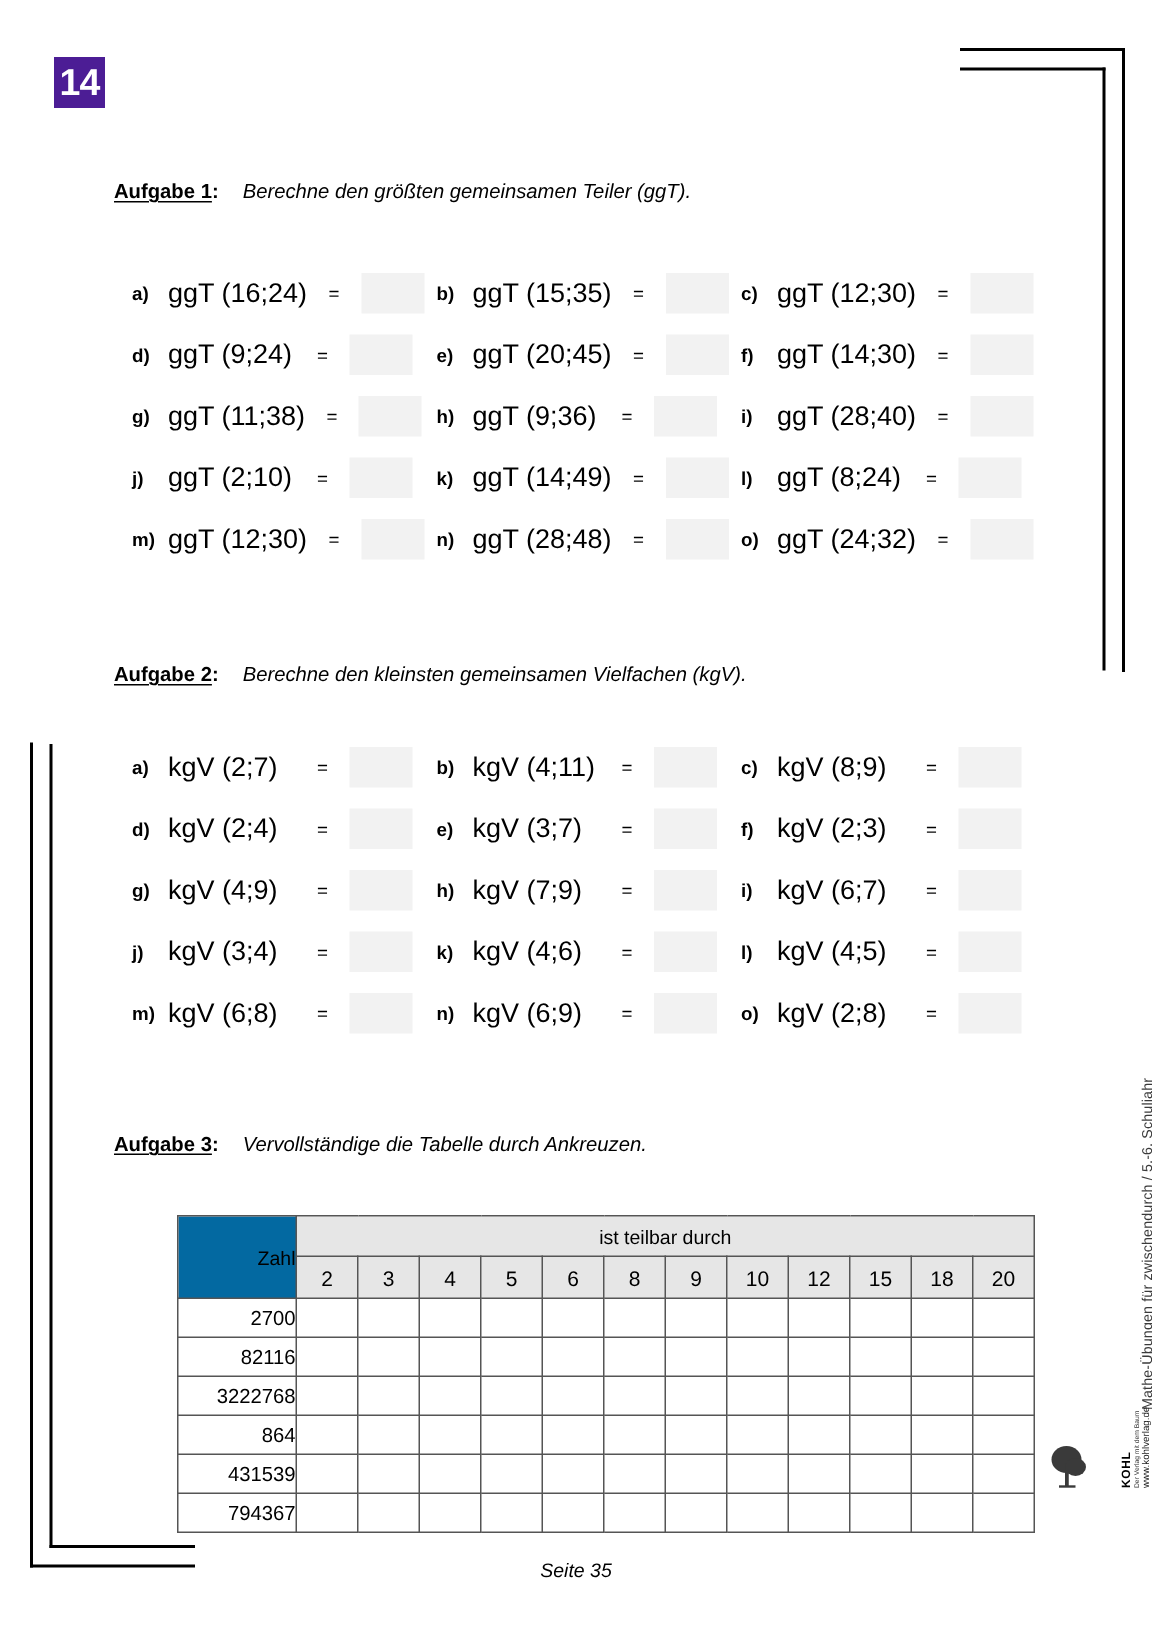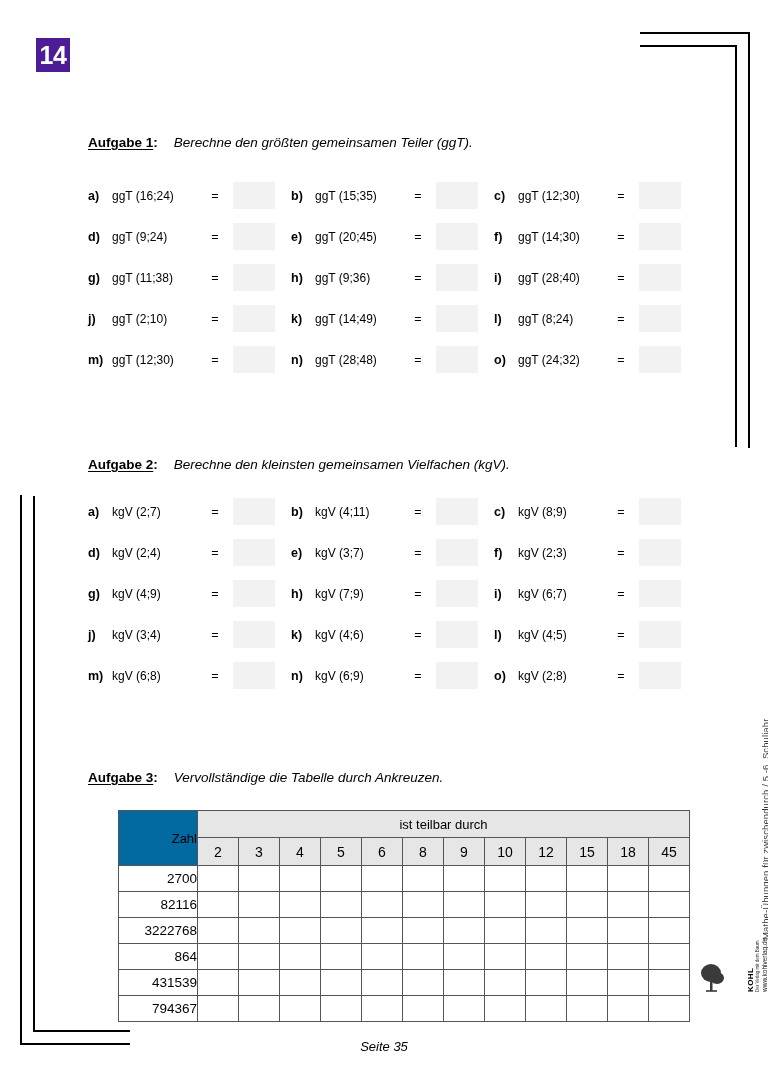--- a/index.html
+++ b/index.html
@@ -67,24 +67,23 @@
     margin-left: 22px;
     font-size: 19.5px;
     font-weight: bold;
     letter-spacing: -0.1px;
     white-space: pre;
   }
 
   
   .task-head {
     position: absolute;
-    left: 88px;
+    left: 76px;
     font-size: 13.5px;
     white-space: nowrap;
-    margin-top: 15px;
   }
   .task-label {
     font-weight: bold;
     text-decoration: underline;
     text-underline-offset: 2px;
   }
   .task-colon { font-weight: bold; }
   .task-text {
     font-style: italic;
     margin-left: 16px;
@@ -104,21 +103,21 @@
     align-items: center;
     height: 27px;
   }
   .ex-letter {
     font-size: 12.5px;
     font-weight: bold;
     width: 24px;
     flex: none;
   }
   .ex-expr {
-    font-size: 12px;
+    font-size: 18px;
     flex: none;
     white-space: nowrap;
   }
   .ex-eq {
     font-size: 12.5px;
     width: 36px;
     flex: none;
     text-align: center;
     margin-left: auto;
   }
@@ -466,21 +465,21 @@
         <th class="hdr-div">3</th>
         <th class="hdr-div">4</th>
         <th class="hdr-div">5</th>
         <th class="hdr-div">6</th>
         <th class="hdr-div">8</th>
         <th class="hdr-div">9</th>
         <th class="hdr-div">10</th>
         <th class="hdr-div">12</th>
         <th class="hdr-div">15</th>
         <th class="hdr-div">18</th>
-        <th class="hdr-div">45</th>
+        <th class="hdr-div">20</th>
       </tr>
   </thead>
   <tbody id="div-table-body">
       <tr>
         <td class="num-cell">2700</td>
         <td class="tick-cell"></td>
         <td class="tick-cell"></td>
         <td class="tick-cell"></td>
         <td class="tick-cell"></td>
         <td class="tick-cell"></td>

